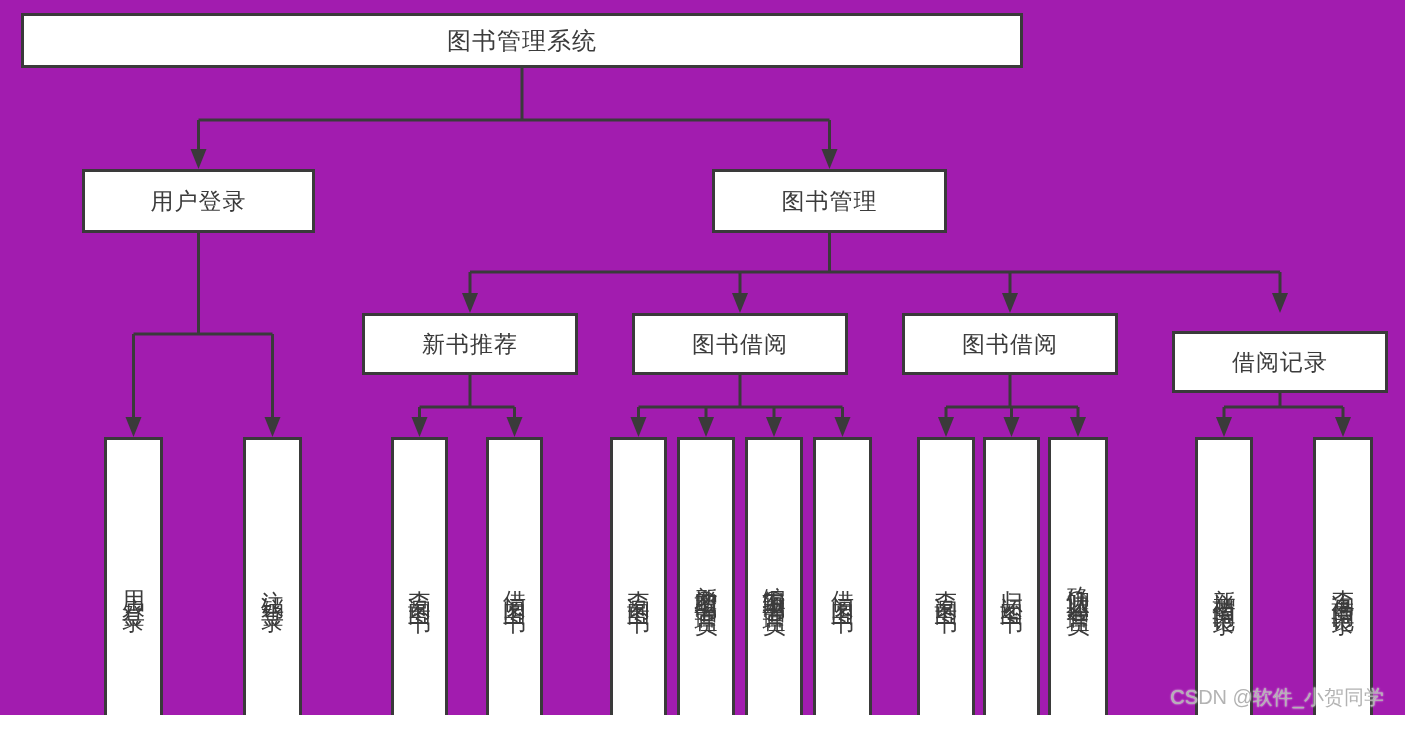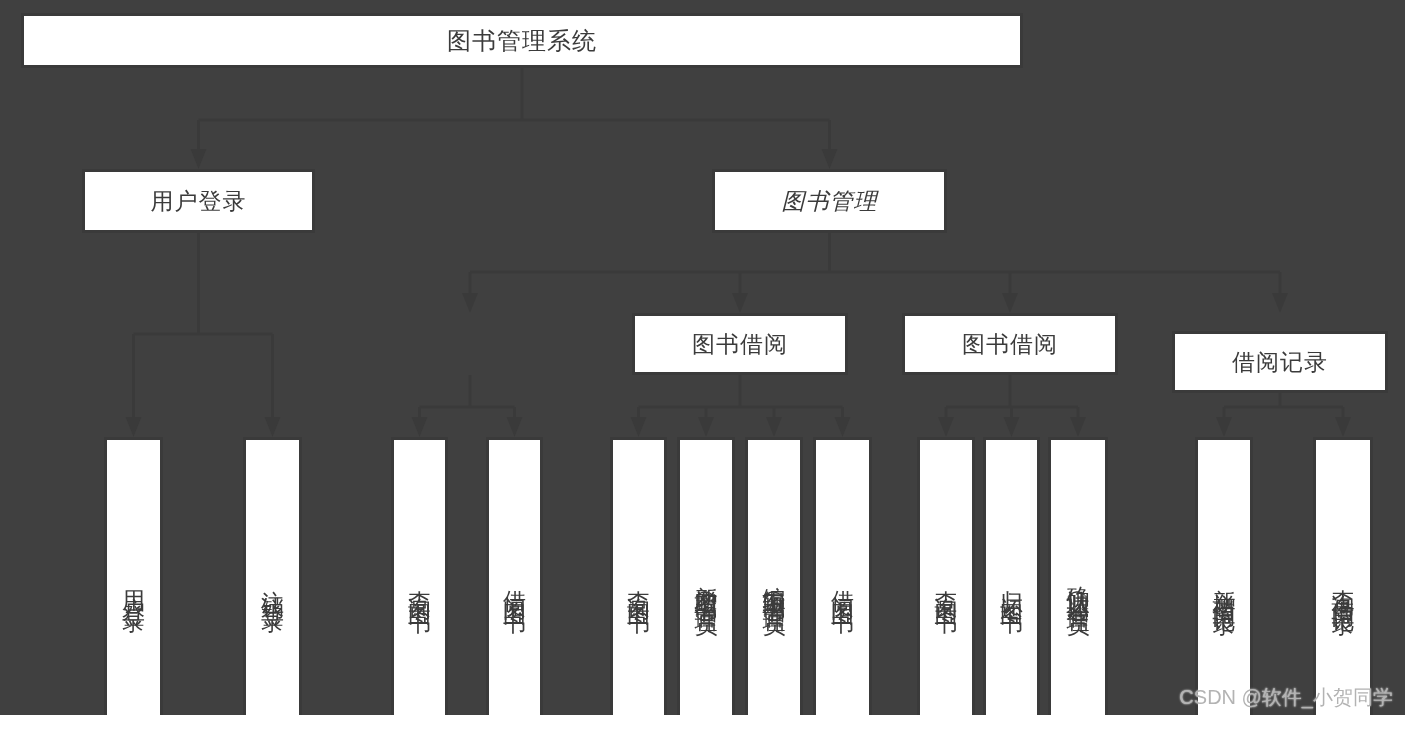--- a/index.html
+++ b/index.html
@@ -4,21 +4,21 @@
 <style>
   html, body {
     margin: 0;
     padding: 0;
     background: #ffffff;
   }
   #canvas {
     position: relative;
     width: 1405px;
     height: 715px;
-    background: #404040;
+    background: #a21caf;
     font-family: "Liberation Sans", "DejaVu Sans", sans-serif;
     overflow: hidden;
   }
   .node {
     position: absolute;
     box-sizing: border-box;
     border: 3px solid #3a3a3a;
     background: #ffffff;
     display: flex;
     align-items: center;
@@ -53,21 +53,21 @@
     stroke: #3a3a3a;
     stroke-width: 3;
     fill: none;
   }
   #connectors .head {
     fill: #3a3a3a;
     stroke: none;
   }
   .watermark {
     position: absolute;
-    right: 12px;
+    right: 21px;
     bottom: 4px;
     font-size: 20px;
     color: #b3b3b3;
     text-shadow: 0 0 2px #ffffff;
     z-index: 3;
     white-space: nowrap;
   }
 </style>
 </head>
 <body>
@@ -124,24 +124,27 @@
     </g>
   </svg>
 
   <div class="node node-root" style="left:21px; top:13px; width:1002px; height:55px;">
     <span class="label-h">图书管理系统</span>
   </div>
 
   <div class="node" style="left:82px; top:169px; width:233px; height:64px;">
     <span class="label-h">用户登录</span>
   </div>
-  <div class="node" style="left:712px; top:169px; width:235px; height:64px;font-style:italic;">
+  <div class="node" style="left:712px; top:169px; width:235px; height:64px;">
     <span class="label-h">图书管理</span>
   </div>
 
+  <div class="node" style="left:362px; top:313px; width:216px; height:62px;">
+    <span class="label-h">新书推荐</span>
+  </div>
   <div class="node" style="left:632px; top:313px; width:216px; height:62px;text-align:center;">
     <span class="label-h">图书借阅</span>
   </div>
   <div class="node" style="left:902px; top:313px; width:216px; height:62px;">
     <span class="label-h">图书借阅</span>
   </div>
   <div class="node" style="left:1172px; top:331px; width:216px; height:62px;">
     <span class="label-h">借阅记录</span>
   </div>
 

